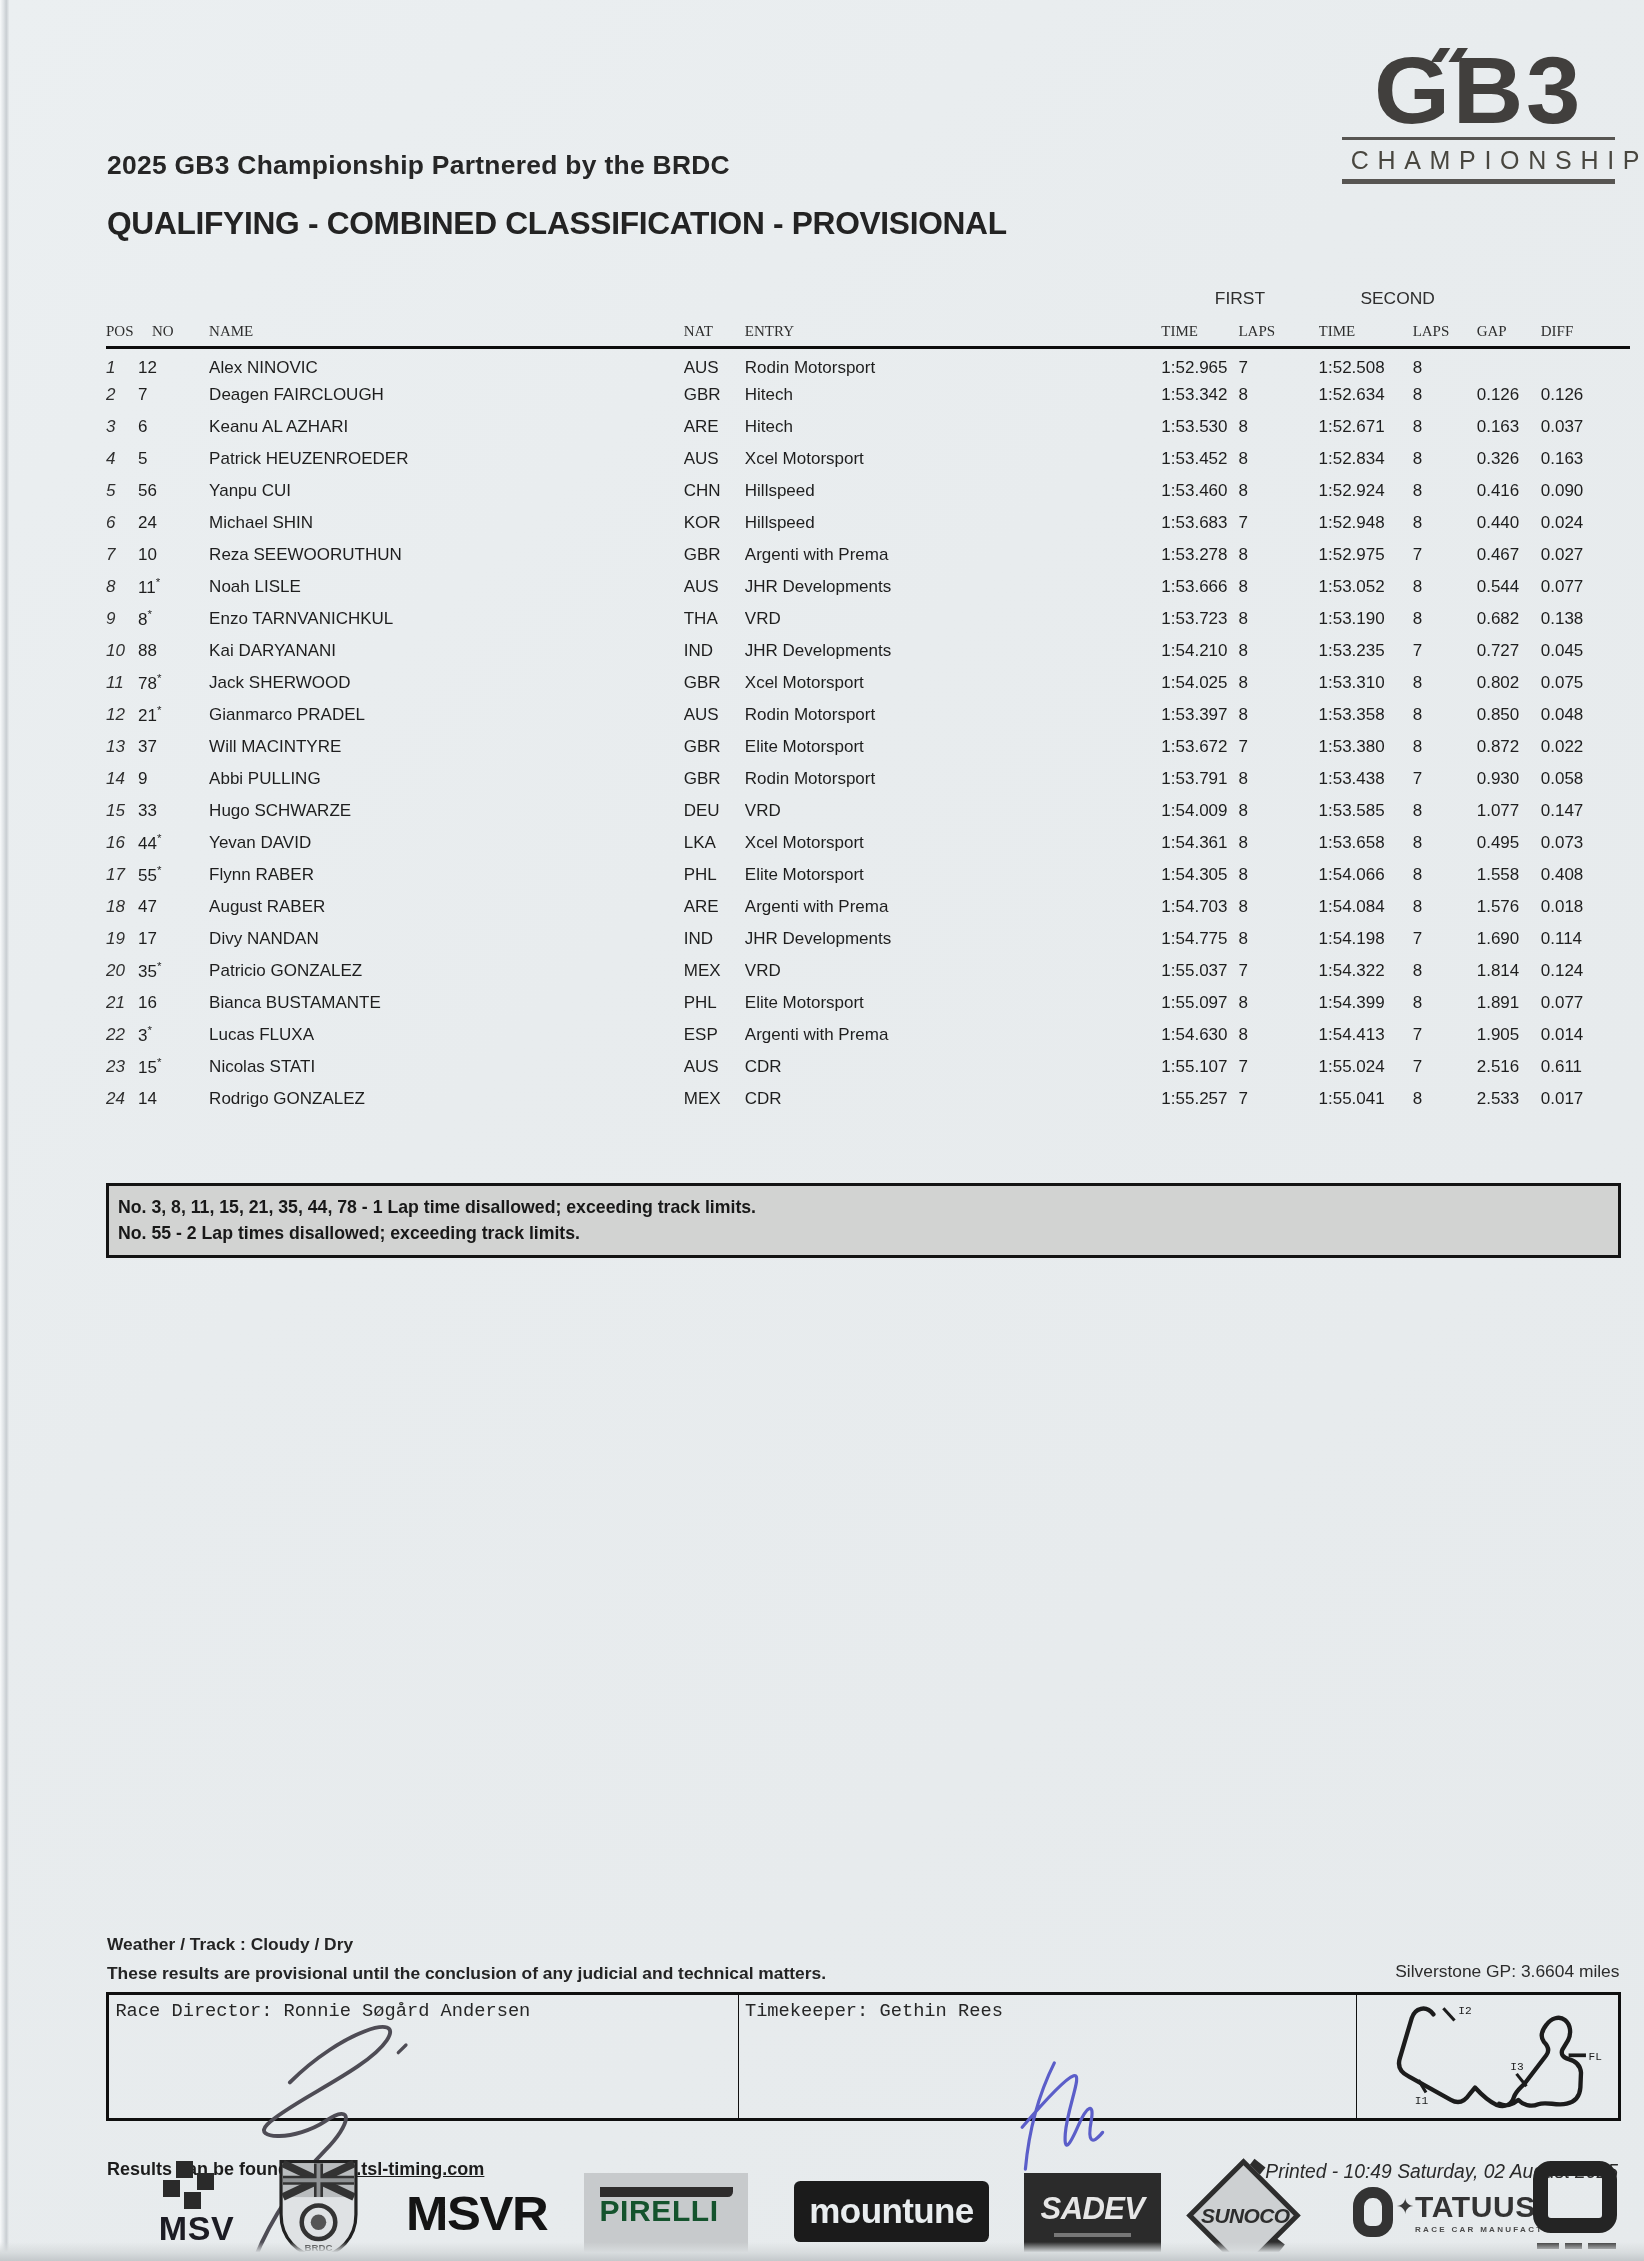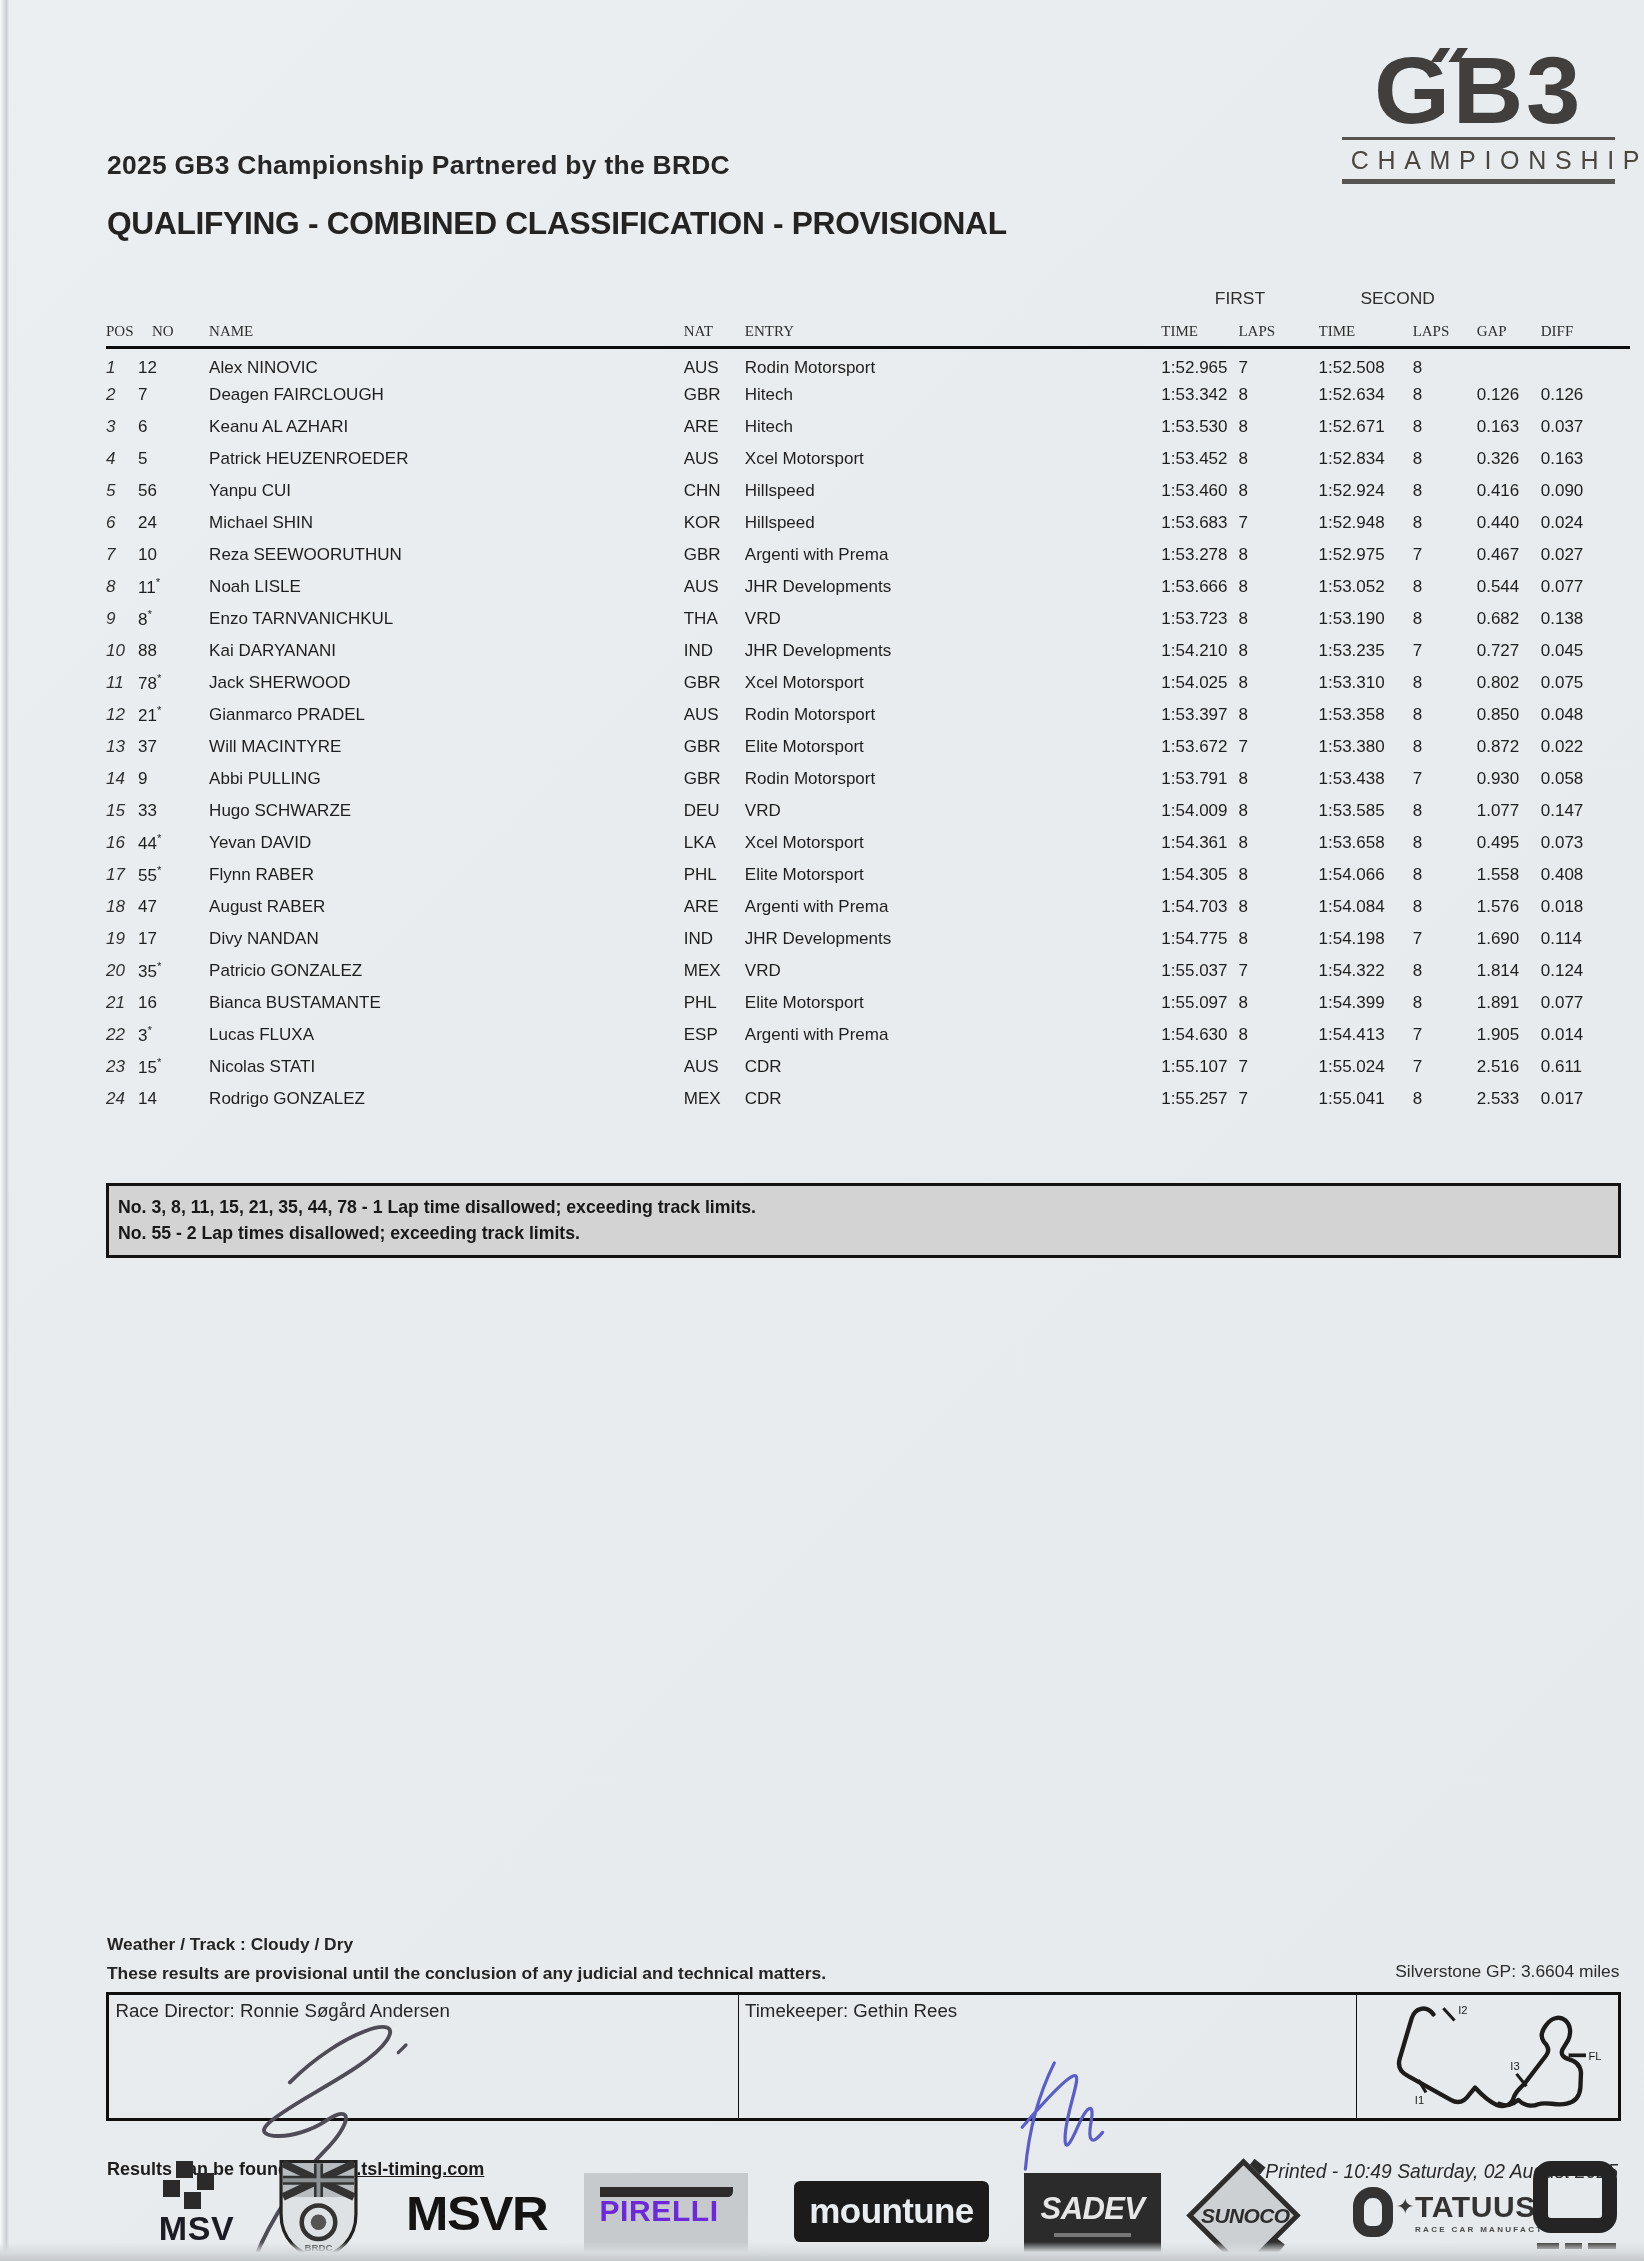--- a/index.html
+++ b/index.html
@@ -58,42 +58,42 @@
   .notes-box { position:absolute; left:106px; top:1183px; width:1515px; height:75px;
     background:#d2d3d2; border:3.2px solid #131313; padding:8.4px 10.3px 0 9px; }
   .notes-box div { font-size:17.7px; font-weight:bold; color:#181818; line-height:26px; }
 
   
   .weather-line { position:absolute; left:107px; top:1934px; font-size:17.4px; font-weight:bold; color:#242424; }
   .provisional-line { position:absolute; left:107px; top:1963px; font-size:17.4px; font-weight:bold; color:#242424; }
   .circuit-line { position:absolute; right:24.5px; top:1961px; font-size:17.4px; color:#2c2c2c; }
 
   .sig-box { position:absolute; left:106px; top:1992px; width:1515px; height:129px; border:3.2px solid #0f0f0f; display:flex; }
-  .sig-cell { height:100%; padding:5.2px 6.4px; font-size:18.7px; color:#262626; }
+  .sig-cell { height:100%; padding:5.2px 6.4px; font-size:18.7px; color:#262626;font-family:Liberation Mono, monospace; }
   .sig-cell.rd { width:636px; border-right:1.9px solid #111; }
   .sig-cell.tk { width:625px; border-right:1.9px solid #111; }
   .sig-cell.map { flex:1; position:relative; }
 
   .sig-svg { position:absolute; overflow:visible; pointer-events:none; }
 
   .results-line { position:absolute; left:107px; top:2159px; font-size:18px; font-weight:bold; color:#1c1c1c; }
   .results-line .url { text-decoration:underline; }
   .printed-line { position:absolute; right:26px; top:2161px; font-size:19.3px; font-style:italic; color:#2a2a2a; }
 
   
   .sponsor { position:absolute; color:#1d1d1d; }
   .msv-wrap { left:145px; top:2161px; width:103px; height:95px; overflow:hidden; text-align:center; }
   .msv-icon { position:relative; width:77px; height:50px; margin:0 auto; }
   .msv-icon i { position:absolute; background:#2a2a2a; }
   .msv-text { font-size:34px; font-weight:900; letter-spacing:0.6px; line-height:34px; color:#1c1c24; }
   .brdc-wrap { left:277px; top:2159px; }
   .msvr-wrap { left:406px; top:2186px; font-size:48px; font-weight:900; color:#141414; transform:scaleX(1.06); transform-origin:left; letter-spacing:-1.3px; }
   .pirelli-wrap { left:584px; top:2173px; width:164px; height:81px; background:#c7cacc; padding:14px 13px 0 15.5px; }
   .pirelli-bar { height:9.7px; background:#2e2c2c; width:133px; border-radius:0 0 5.2px 0; }
-  .pirelli-text { margin-top:-2.6px; font-size:30px; font-weight:900; letter-spacing:0.6px; color:#6d28d9; transform:scaleX(1.0); }
+  .pirelli-text { margin-top:-2.6px; font-size:30px; font-weight:900; letter-spacing:0.6px; color:#14532d; transform:scaleX(1.0); }
   .mountune-wrap { left:794px; top:2181px; width:195px; height:61px; background:#1b1b1b; border-radius:6.4px; text-align:center; }
   .mountune-text { font-size:35px; font-weight:800; color:#e9edef; line-height:59px; letter-spacing:-0.6px; }
   .sadev-wrap { left:1024px; top:2173px; width:137px; height:88px; background:#2b2b2b; text-align:center; padding-top:18px; }
   .sadev-text { font-size:31px; font-weight:900; font-style:italic; color:#e6e6e6; letter-spacing:-0.6px; }
   .sadev-sub { margin:6.4px auto 0; width:77px; height:3.9px; background:#777; }
   .sunoco-wrap { left:1184px; top:2159px; width:123px; height:113px; }
   .sunoco-diamond { position:absolute; left:19.3px; top:16px; width:81px; height:81px; background:#cdd0d2; border:5.8px solid #2d2d2d; transform:rotate(45deg); }
   .sunoco-arrow1 { position:absolute; left:57px; top:0px; width:14px; height:39px; background:#2d2d2d; transform:rotate(38deg); }
   .sunoco-arrow2 { position:absolute; left:76px; top:77px; width:14px; height:40px; background:#2d2d2d; transform:rotate(38deg); }
   .sunoco-text { position:absolute; left:1.3px; top:45px; width:120px; text-align:center; font-size:21px; font-weight:900; font-style:italic; color:#2d2d2d; letter-spacing:-0.6px; }

